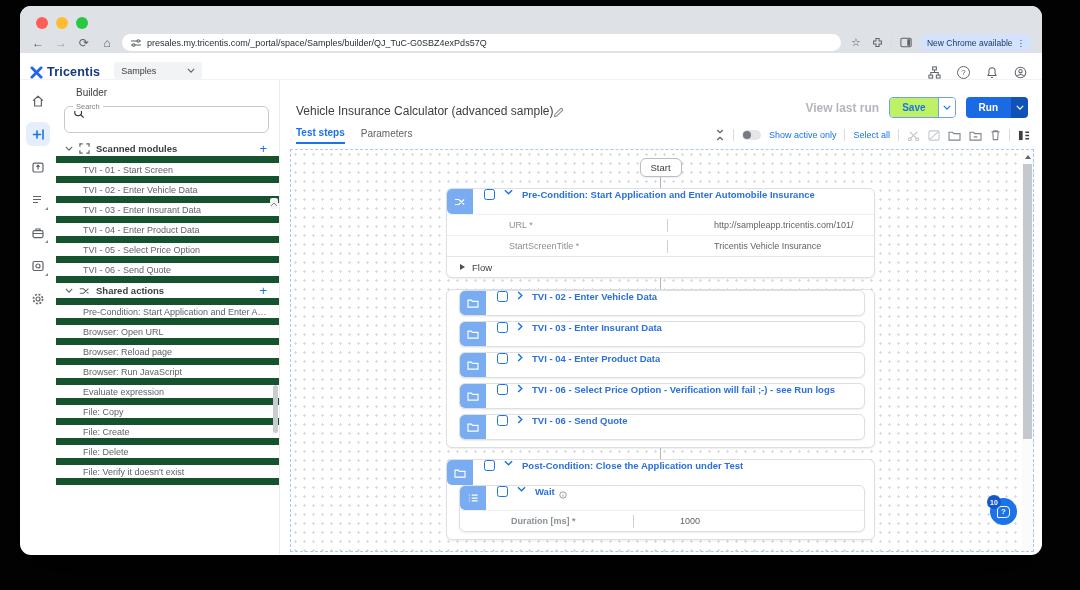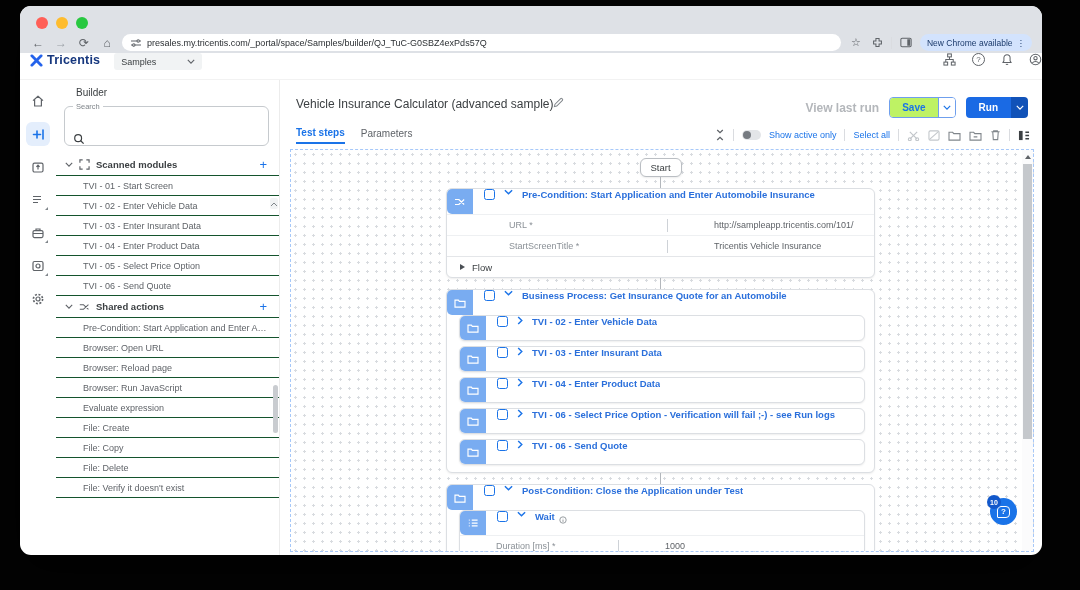--- a/index.html
+++ b/index.html
@@ -23,22 +23,22 @@
     align-items:center; padding:0 9px; gap:6px; min-width:0; }
   .urltext { font-size:9px; color:#2b2f33; white-space:nowrap; overflow:hidden; }
   .chromeright { display:flex; align-items:center; gap:8px; }
   .updatepill { background:#d3e3fd; border-radius:9px; height:17px; display:flex;
     align-items:center; gap:4px; padding:0 7px; }
   .updatepill span { font-size:8.5px; color:#1b3a6b; white-space:nowrap; }
   .dots { color:#444; font-size:10px; }
   .sidepanel-ic { display:flex; }
 
   
-  .appheader { height:27px; background:#fff; display:flex; align-items:flex-start;
-    padding:0 0 0 10px; border-bottom:1px solid #f2f2f2; }
+  .appheader { height:27px; background:#fff; display:flex; align-items:flex-end;
+    padding:0 15px 0 10px; border-bottom:1px solid #f2f2f2; }
   .brand { display:flex; align-items:center; gap:4px; }
   .brandname { font-size:12.5px; font-weight:bold; color:#16377e; letter-spacing:.2px; }
   .wsselect { margin-left:14px; width:88px; height:17px; background:#f1f3f4; border-radius:3px;
     display:flex; align-items:center; padding:0 7px; }
   .wsselect span { flex:1; font-size:9px; color:#3c4043; }
   .hdr-icons { margin-left:auto; display:flex; align-items:center; gap:16px; }
   .circle-q { width:13px; height:13px; border:1.2px solid #5f6368; border-radius:50%;
     display:flex; align-items:center; justify-content:center; font-size:8px; color:#5f6368; }
 
   
@@ -46,37 +46,37 @@
   .rail { width:36px; display:flex; flex-direction:column; align-items:center;
     padding-top:9px; gap:9px; }
   .rail-item { width:24px; height:24px; display:flex; align-items:center; justify-content:center;
     border-radius:6px; position:relative; }
   .rail-item.active { background:#e4eefc; }
   .corner { position:absolute; right:2px; bottom:2px; width:0; height:0;
     border-left:3px solid transparent; border-bottom:3px solid #80868b; }
 
   .panel { width:224px; border-right:1px solid #ececec; position:relative; overflow:hidden; }
   .panel-title { font-size:10px; color:#3c4043; padding:7px 0 5px 20px; }
-  .searchbox { position:relative; margin:3px 10px 8px 8px; height:40px;
-    border:1px solid #c6cace; border-radius:6px; display:flex; align-items:flex-end; padding:0 8px; }
+  .searchbox { position:relative; margin:3px 10px 8px 8px; height:27px;
+    border:1px solid #c6cace; border-radius:6px; display:flex; align-items:flex-start; padding:0 8px; }
   .searchbox .flabel { position:absolute; top:-5px; left:8px; background:#fff; padding:0 3px;
     font-size:7.5px; color:#80868b; }
   .tree { font-size:9px; color:#5f6368; }
-  .trow { display:flex; align-items:center; height:20px; border-bottom:1px solid #14532d; }
+  .trow { display:flex; align-items:center; height:20px; border-bottom:7px solid #14532d; }
   .grow { height:22px; padding-left:9px; gap:6px; color:#3c4043; font-weight:bold; font-size:9.5px; }
   .grow .plus { margin-left:auto; margin-right:12px; color:#1a73e8; font-size:13px; font-weight:normal; }
   .irow { padding-left:27px; }
   .irow span { white-space:nowrap; overflow:hidden; text-overflow:ellipsis; padding-right:8px; }
   .panel-thumb { position:absolute; right:1px; top:305px; width:5px; height:48px;
     background:#c9ccd0; border-radius:3px; }
   .panel-up { position:absolute; right:1px; top:118px; width:8px; height:11px; background:#f1f3f4;
     border-radius:2px; display:flex; align-items:center; justify-content:center; }
 
   .main { flex:1; display:flex; flex-direction:column; position:relative; min-width:0; }
-  .mainhead { display:flex; align-items:flex-start; padding:17px 14px 6px 16px; }
+  .mainhead { display:flex; align-items:flex-end; padding:17px 14px 6px 16px; }
   .pagetitle { font-size:12px; color:#3c4043; }
   .mh-right { margin-left:auto; display:flex; align-items:center; gap:10px; }
   .viewlast { font-size:12px; color:#b4b7bb;font-weight:bold; }
   .splitbtn { display:flex; height:21px; border-radius:4px; overflow:hidden; }
   .save { border:1px solid #6f9fed; }
   .save .seg1 { background:#bef264; color:#1a73e8; font-size:10px; font-weight:bold;
     display:flex; align-items:center; padding:0 12px; }
   .save .seg2 { background:#fff; border-left:1px solid #6f9fed; width:17px;
     display:flex; align-items:center; justify-content:center; }
   .run .seg1 { background:#1a6ae4; color:#fff; font-size:10px; font-weight:bold;
@@ -120,21 +120,21 @@
   .flowrow { display:flex; align-items:center; height:21px; border-top:1px solid #e4e6e9; gap:7px;
     padding-left:13px; }
   .tri { width:0; height:0; border-top:3.5px solid transparent; border-bottom:3.5px solid transparent;
     border-left:5px solid #4a4f55; }
   .flowtxt { font-size:9.5px; color:#3c4043; }
   .nest { margin:0 9px 5px 12px; }
   .nest .stephead { height:24px; }
   .nest .tile { height:24px; }
   .bp { padding-bottom:2px; }
   .post { padding-bottom:2px; }
-  .wait .plabel { margin-left:36px; width:122px; }
+  .wait .plabel { margin-left:51px; width:122px;font-weight:bold; }
   .info { margin-left:4px; flex:none; display:flex; align-self:flex-start; margin-top:5px; }
 
   .vscroll { position:absolute; right:0; top:0; bottom:0; width:11px; background:#fbfbfc; }
   .vs-up { height:13px; display:flex; align-items:center; justify-content:center; }
   .vs-up::after { content:""; width:0; height:0; border-left:3px solid transparent;
     border-right:3px solid transparent; border-bottom:4px solid #5f6368; }
   .vs-thumb { position:absolute; left:1px; right:1px; top:14px; height:275px; background:#c5c8cc; }
 
   .fab { position:absolute; right:16px; bottom:26px; width:30px; height:30px; }
   .fab-main { position:absolute; right:0; bottom:0; width:27px; height:27px; border-radius:50%;
@@ -343,24 +343,24 @@
         <div class="trow irow">
               <span>Browser: Reload page</span>
             </div>
         <div class="trow irow">
               <span>Browser: Run JavaScript</span>
             </div>
         <div class="trow irow">
               <span>Evaluate expression</span>
             </div>
         <div class="trow irow">
+              <span>File: Copy</span>
+            </div>
+        <div class="trow irow">
               <span>File: Create</span>
-            </div>
-        <div class="trow irow">
-              <span>File: Copy</span>
             </div>
         <div class="trow irow">
               <span>File: Delete</span>
             </div>
         <div class="trow irow">
               <span>File: Verify it doesn't exist</span>
             </div>
       </div>
       <span class="panel-up">
         <svg width="6" height="4" viewBox="0 0 6 4">
@@ -488,34 +488,20 @@
             </div>
             <div class="flowrow">
               <span class="tri"></span>
               <span class="flowtxt">Flow</span>
             </div>
           </div>
 
           <div class="conn"></div>
 
           <div class="card bp">
-            <div class="stephead">
-              <span class="tile">
-                <svg width="12" height="10" viewBox="0 0 14 12">
-                      <path d="M1 2.5h4l1.2 1.5H13v7H1z" fill="none" stroke="#fff" stroke-width="1.4"></path>
-                    </svg>
-              </span>
-              <span class="cbx"></span>
-              <span class="chev">
-                <svg width="9" height="6" viewBox="0 0 10 6">
-                      <path d="M1 1l4 4 4-4" fill="none" stroke="#1a73e8" stroke-width="1.6"></path>
-                    </svg>
-              </span>
-              <span class="steptitle">Business Process: Get Insurance Quote for an Automobile</span>
-            </div>
 
             <div class="card nest">
               <div class="stephead">
                 <span class="tile">
                       <svg width="12" height="10" viewBox="0 0 14 12">
                         <path d="M1 2.5h4l1.2 1.5H13v7H1z" fill="none" stroke="#fff" stroke-width="1.4"></path>
                       </svg>
                     </span>
                 <span class="cbx"></span>
                 <span class="chev">

